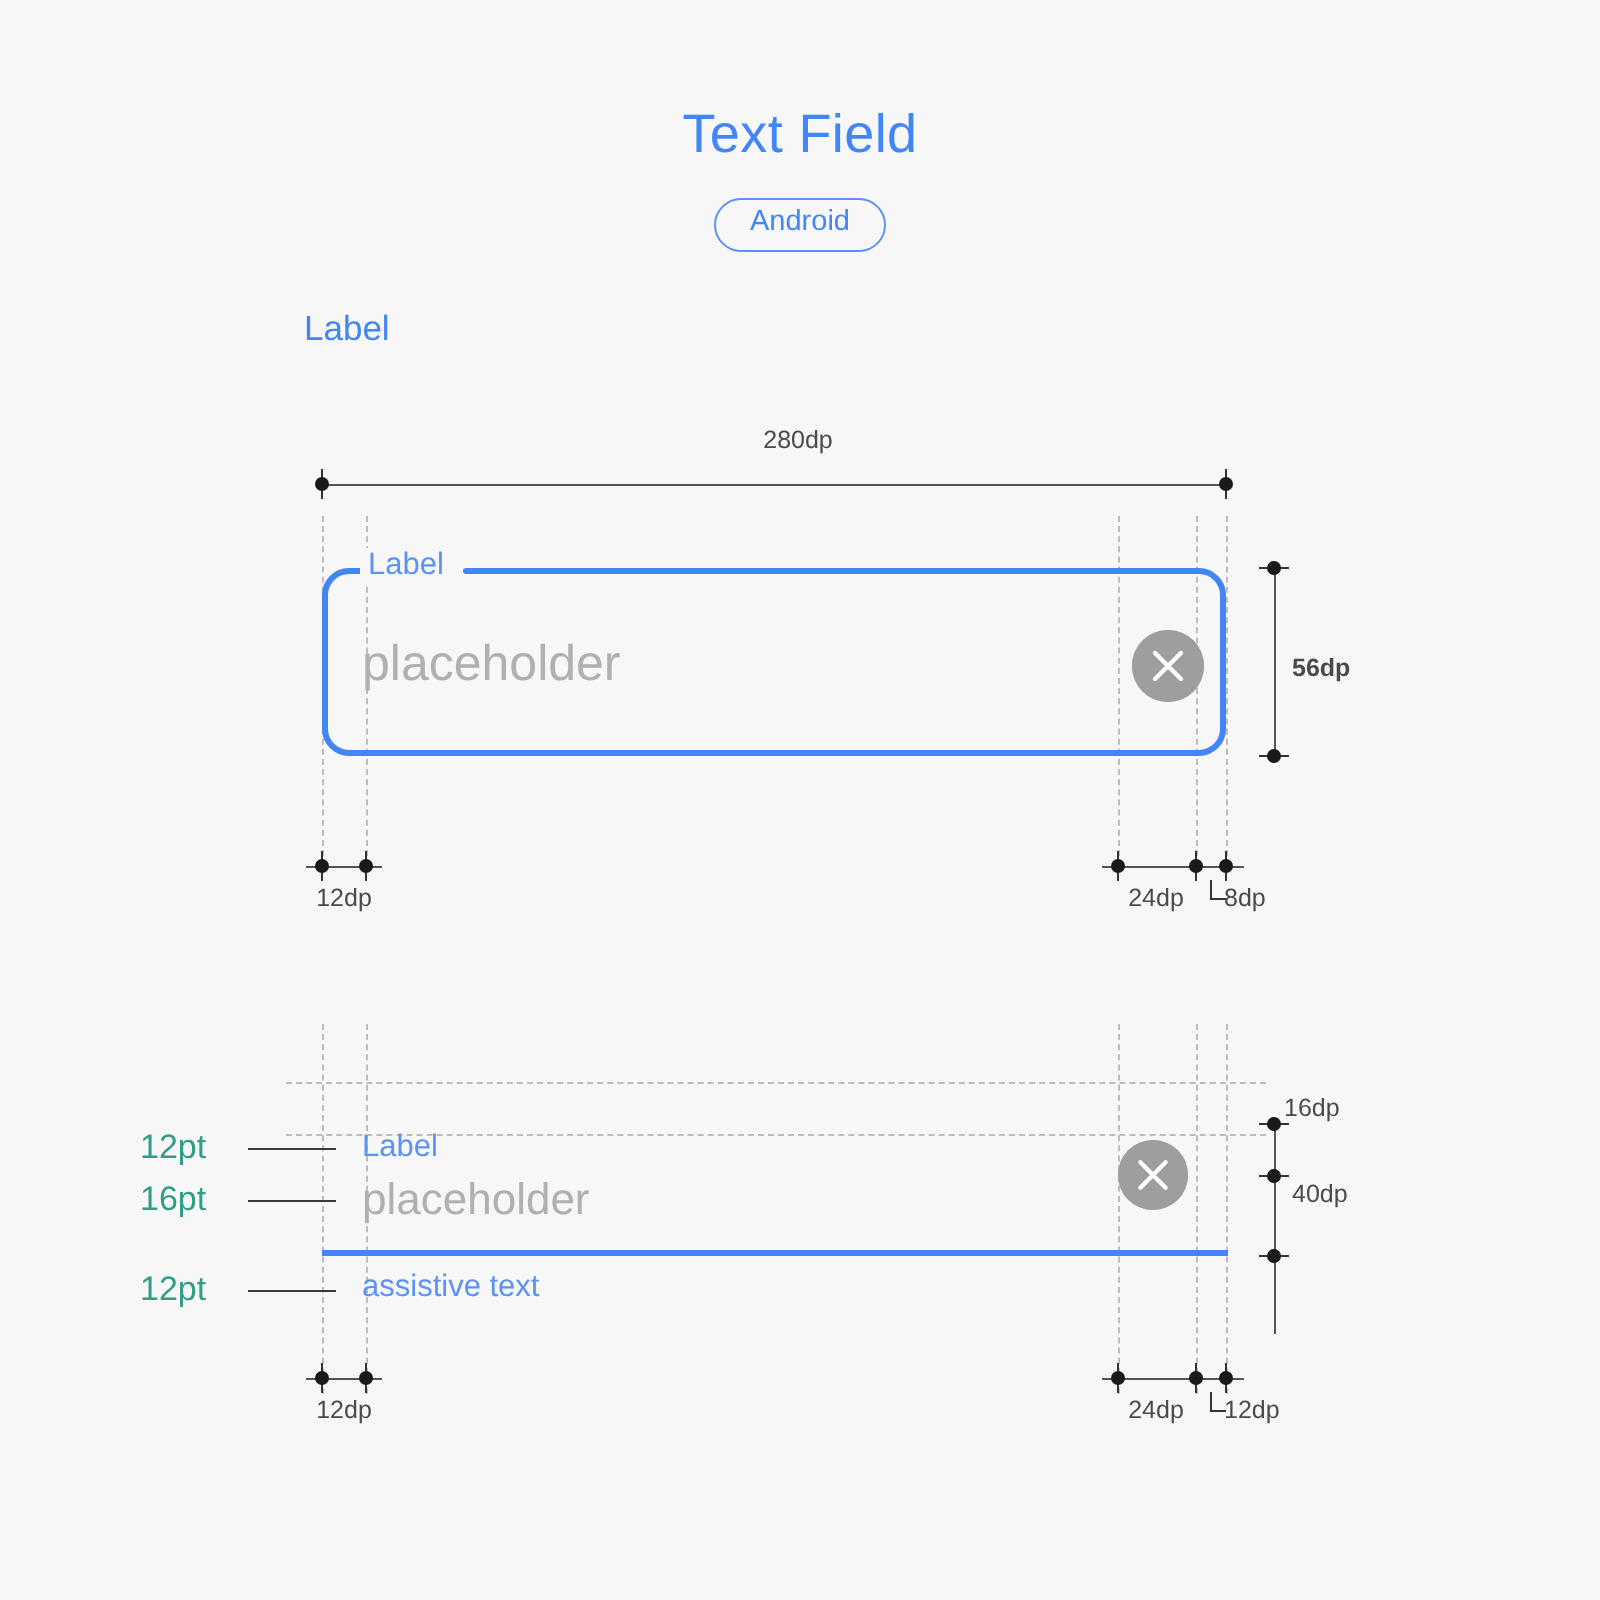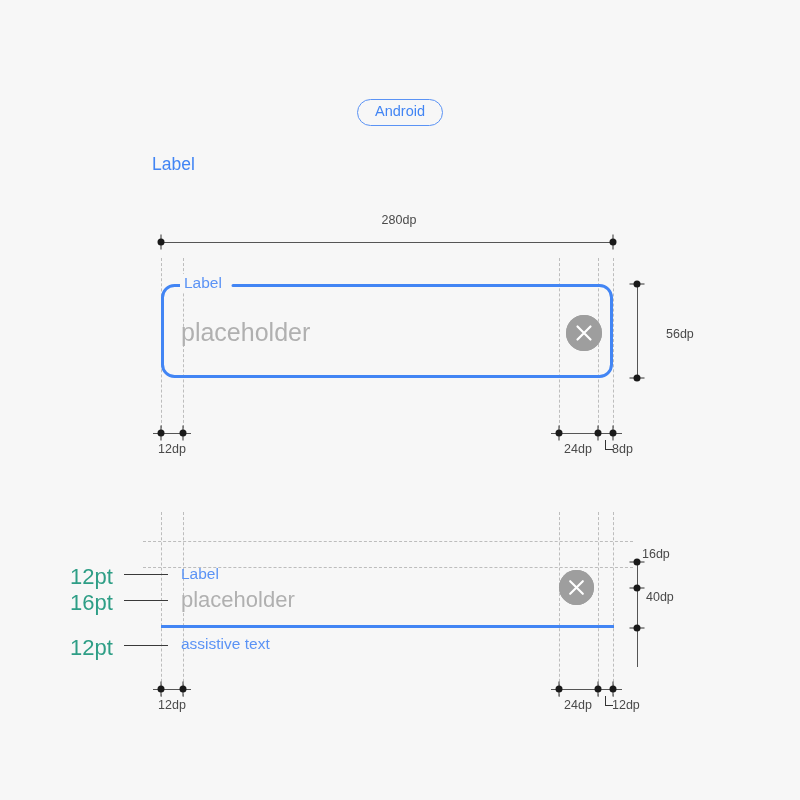--- a/index.html
+++ b/index.html
@@ -156,21 +156,21 @@
     position: absolute;
     left: 181px; top: 635px;
     font-size: 15.5px;
     color: #5b93f5;
     text-align: right;
   }
 
   
   .type-size {
     position: absolute;
-    font-size: 22px;
+    font-size: 17px;
     color: #2e9e86;
     white-space: nowrap;
   }
   .leader {
     position: absolute;
     height: 0;
     border-top: 1.5px solid #3a3a3a;
   }
 
   
@@ -179,20 +179,21 @@
     width: 7px; height: 9px;
     border-left: 1.3px solid #333;
     border-bottom: 1.3px solid #333;
   }
 </style>
 </head>
 <body>
 
 <div id="stage">
 
+  <div class="page-title">Text Field</div>
   <div class="platform-chip">Android</div>
   <div class="section-heading">Label</div>
 
   <div class="dim-label center" style="left:399px; top:213px;">280dp</div>
   <div class="hline" style="left:161px; top:242px; width:452px;"></div>
   <div class="tick-v" style="left:161px; top:242px;"></div>
   <div class="tick-v" style="left:613px; top:242px;"></div>
   <div class="dot" style="left:161px; top:242px;"></div>
   <div class="dot" style="left:613px; top:242px;"></div>
 
@@ -215,21 +216,21 @@
       <circle cx="18" cy="18" r="18" fill="#9e9e9e"></circle>
       <path d="M11.5 11.5 L24.5 24.5 M24.5 11.5 L11.5 24.5" stroke="#ffffff" stroke-width="2.2" stroke-linecap="round"></path>
     </svg>
   </div>
 
   <div class="vline" style="left:637px; top:284px; height:94px;"></div>
   <div class="tick-h" style="left:637px; top:284px;"></div>
   <div class="tick-h" style="left:637px; top:378px;"></div>
   <div class="dot" style="left:637px; top:284px;"></div>
   <div class="dot" style="left:637px; top:378px;"></div>
-  <div class="dim-label" style="left:666px; top:327px;">56dp</div>
+  <div class="dim-label" style="left:646px; top:327px;font-weight:bold;">56dp</div>
 
   <div class="hline" style="left:153px; top:433px; width:38px;"></div>
   <div class="tick-v" style="left:161px; top:433px;"></div>
   <div class="tick-v" style="left:183px; top:433px;"></div>
   <div class="dot" style="left:161px; top:433px;"></div>
   <div class="dot" style="left:183px; top:433px;"></div>
   <div class="dim-label center" style="left:172px; top:442px;">12dp</div>
 
   <div class="hline" style="left:551px; top:433px; width:71px;"></div>
   <div class="tick-v" style="left:559px; top:433px;"></div>

